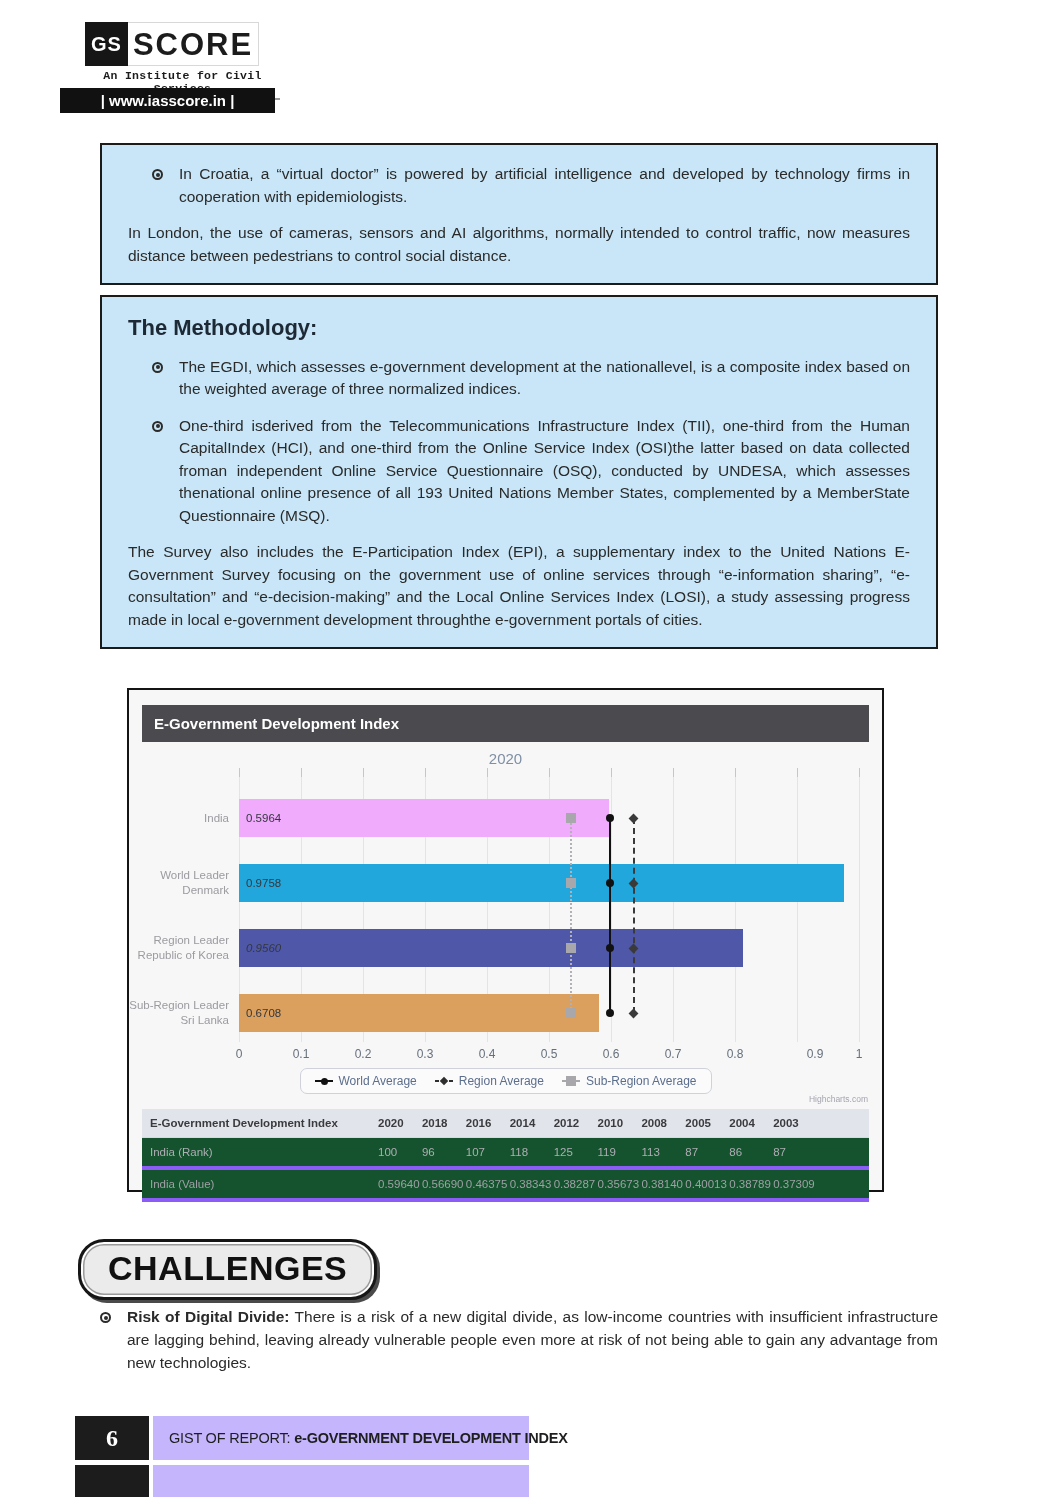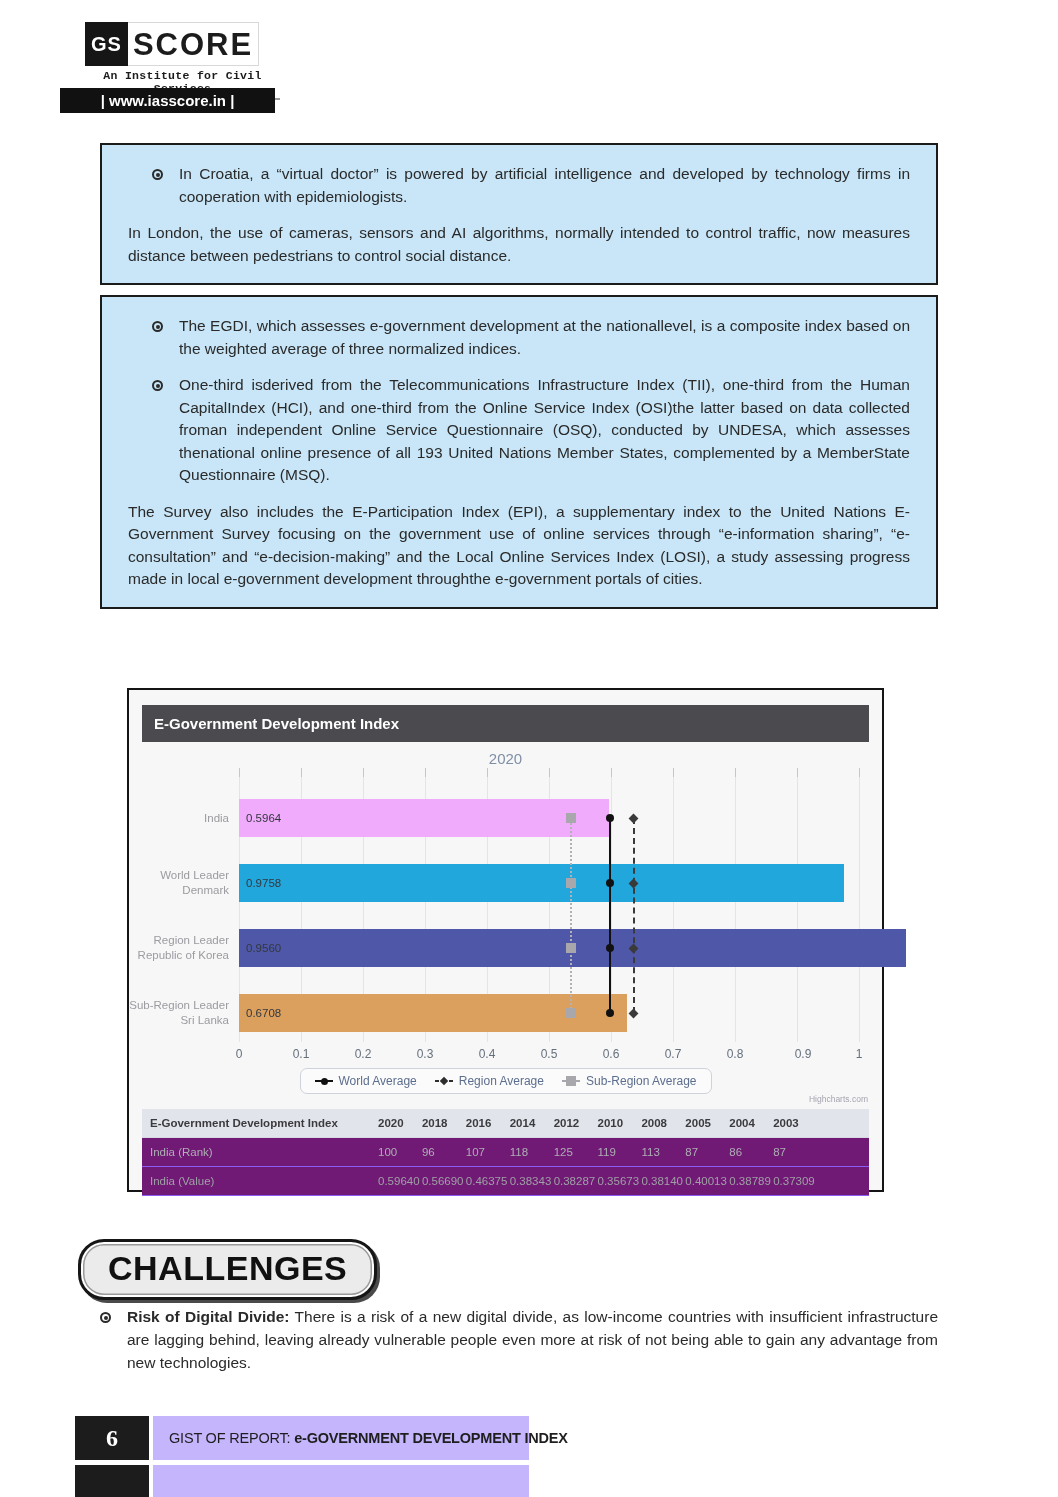--- a/index.html
+++ b/index.html
@@ -57,22 +57,22 @@
               border-radius:7px;background:#fbfbfc;padding:5px 14px;}
   .legend-item{display:flex;align-items:center;gap:6px;color:#5c6e8d;font-size:12px;}
   .lg-mk{position:relative;width:18px;height:10px;}
   .lg-line{position:absolute;left:0;right:0;top:4px;height:2px;background:#111;}
   .lg-dot{position:absolute;left:6px;top:2px;width:7px;height:7px;background:#111;border-radius:50%;}
   .lg-diamond{position:absolute;left:6px;top:2px;width:6px;height:6px;background:#2e2e2e;
               transform:rotate(45deg);}
   .lg-square{position:absolute;left:4px;top:0;width:10px;height:10px;background:#a8a8ac;}
   .credit{position:absolute;right:14px;top:404px;font-size:8.5px;color:#a5a5af;}
   .dtable{position:absolute;left:13px;right:13px;top:419px;font-size:11.5px;}
-  .trow{display:flex;align-items:center;height:28px;border-bottom:1px solid #8b5cf6;
-        padding-right:52px;background:#701a75;}
+  .trow{display:flex;align-items:center;height:28px;border-bottom:4px solid #8b5cf6;
+        padding-right:52px;background:#14532d;}
   .trow.head{background:#e1e5eb;color:#3b3b3f;font-weight:bold;border-bottom:1px solid #d6dae0;}
   .tc0{flex:0 0 228px;padding-left:8px;text-align:left;}
   .tc{flex:1 1 0;text-align:left;}
   .trow.body1{color:#aeaeb4;}
   .trow.body2{color:#9fa0a5;}
 
   
   .challenges-pill{position:absolute;left:78px;top:1239px;border:3px solid #161616;
                    border-radius:26px;background:#ebebeb;padding:7px 27px 9px 27px;
                    box-shadow:3px 3px 0 #4a4a4a, inset 0 0 0 2px #fff, inset 0 0 0 3.5px #9a9a9a;}
@@ -107,20 +107,21 @@
 
   <div class="bluebox first">
     <div class="bullet-row">
       <span class="bullet-ico"></span>
       <p class="bb-par">In Croatia, a “virtual doctor” is powered by artificial intelligence and developed by technology firms in cooperation with epidemiologists.</p>
     </div>
     <p class="bb-par">In London, the use of cameras, sensors and AI algorithms, normally intended to control traffic, now measures distance between pedestrians to control social distance.</p>
   </div>
 
   <div class="bluebox second">
+    <div class="bb-title">The Methodology:</div>
     <div class="bullet-row">
       <span class="bullet-ico"></span>
       <p class="bb-par">The EGDI, which assesses e-government development at the nationallevel, is a composite index based on the weighted average of three normalized indices.</p>
     </div>
     <div class="bullet-row">
       <span class="bullet-ico"></span>
       <p class="bb-par">One-third isderived from the Telecommunications Infrastructure Index (TII), one-third from the Human CapitalIndex (HCI), and one-third from the Online Service Index (OSI)the latter based on data collected froman independent Online Service Questionnaire (OSQ), conducted by UNDESA, which assesses thenational online presence of all 193 United Nations Member States, complemented by a MemberState Questionnaire (MSQ).</p>
     </div>
     <p class="bb-par">The Survey also includes the E-Participation Index (EPI), a supplementary index to the Unit­ed Nations E-Government Survey focusing on the government use of online services through “e-information sharing”, “e-consultation” and “e-decision-making” and the Local Online Services Index (LOSI), a study assessing progress made in local e-government development throughthe e-government portals of cities.</p>
   </div>
@@ -151,37 +152,37 @@
         <div class="topTick" style="left: 371.5px;"></div>
         <div class="xlab" style="left: 372px;">0.6</div>
         <div class="gridline" style="left: 433.5px;"></div>
         <div class="topTick" style="left: 433.5px;"></div>
         <div class="xlab" style="left: 434px;">0.7</div>
         <div class="gridline" style="left: 495.5px;"></div>
         <div class="topTick" style="left: 495.5px;"></div>
         <div class="xlab" style="left: 496px;">0.8</div>
         <div class="gridline" style="left: 557.5px;"></div>
         <div class="topTick" style="left: 557.5px;"></div>
-        <div class="xlab" style="left: 564px; text-align: center;">0.9</div>
+        <div class="xlab" style="left: 576px; text-align: center;">0.9</div>
         <div class="gridline" style="left: 619.5px;"></div>
         <div class="topTick" style="left: 619.5px;"></div>
         <div class="xlab" style="left: 620px;">1</div>
         <div class="bar" style="top: 22px; height: 38px; width: 369.768px; background: #f0abfc;">
           <span class="bar-val">0.5964</span>
         </div>
         <div class="cat-label" style="top: 33.5px; text-align: right;">India</div>
         <div class="bar" style="top: 87px; height: 38px; width: 604.996px; background: rgb(34, 167, 220);">
           <span class="bar-val">0.9758</span>
         </div>
         <div class="cat-label" style="top: 91px;">World Leader<br>Denmark</div>
-        <div class="bar" style="top: 152px; height: 38px; width: 667px; background: rgb(79, 88, 168);">
+        <div class="bar" style="top: 152px; height: 38px; width: 504px; background: rgb(79, 88, 168); font-style: italic;">
           <span class="bar-val">0.9560</span>
         </div>
         <div class="cat-label" style="top: 156px;">Region Leader<br>Republic of Korea</div>
-        <div class="bar" style="top: 217px; height: 38px; width: 388px; background: rgb(220, 160, 94);">
+        <div class="bar" style="top: 217px; height: 38px; width: 360px; background: rgb(220, 160, 94);">
           <span class="bar-val">0.6708</span>
         </div>
         <div class="cat-label" style="top: 221px;">Sub-Region Leader<br>Sri Lanka</div>
         <div class="refline" style="left: 369.76px; top: 41px; height: 195px; border-left: 2px solid rgb(17, 17, 17);"></div>
         <div class="mk" style="left: 366.76px; top: 37px; width: 8px; height: 8px; border-radius: 50%; background: rgb(17, 17, 17);"></div>
         <div class="mk" style="left: 366.76px; top: 102px; width: 8px; height: 8px; border-radius: 50%; background: rgb(17, 17, 17);"></div>
         <div class="mk" style="left: 366.76px; top: 167px; width: 8px; height: 8px; border-radius: 50%; background: rgb(17, 17, 17);"></div>
         <div class="mk" style="left: 366.76px; top: 232px; width: 8px; height: 8px; border-radius: 50%; background: rgb(17, 17, 17);"></div>
         <div class="refline" style="left: 393.94px; top: 41px; height: 195px; border-left: 2px dashed rgb(58, 58, 58);"></div>
         <div class="mk" style="left: 391.44px; top: 37.5px; width: 7px; height: 7px; background: rgb(58, 58, 58); transform: rotate(45deg);"></div>

